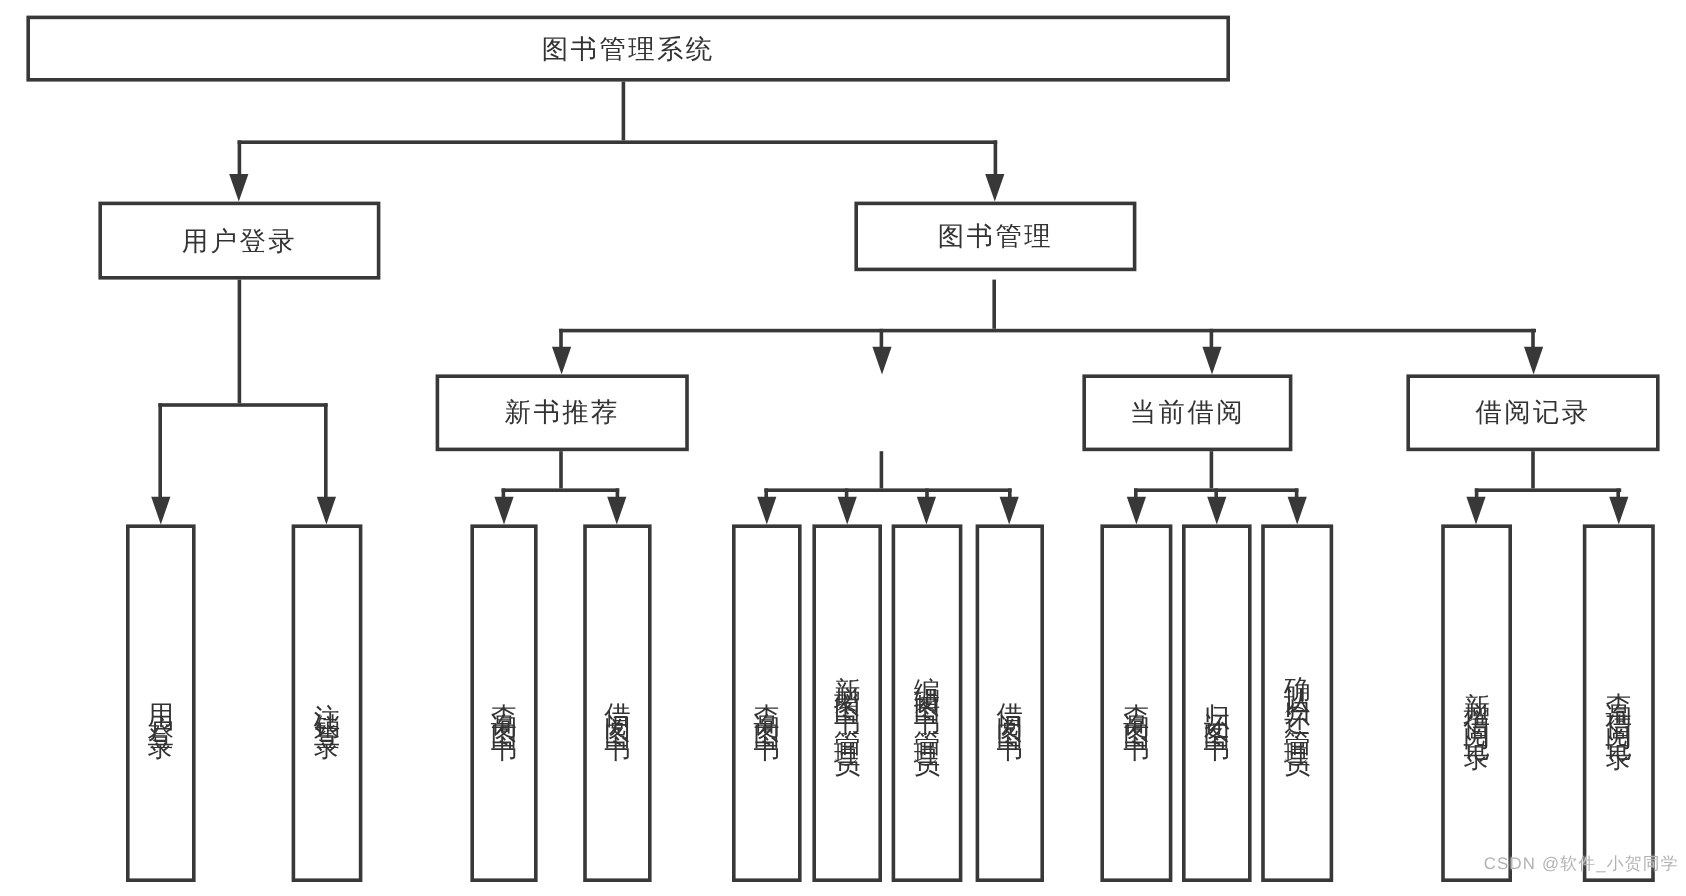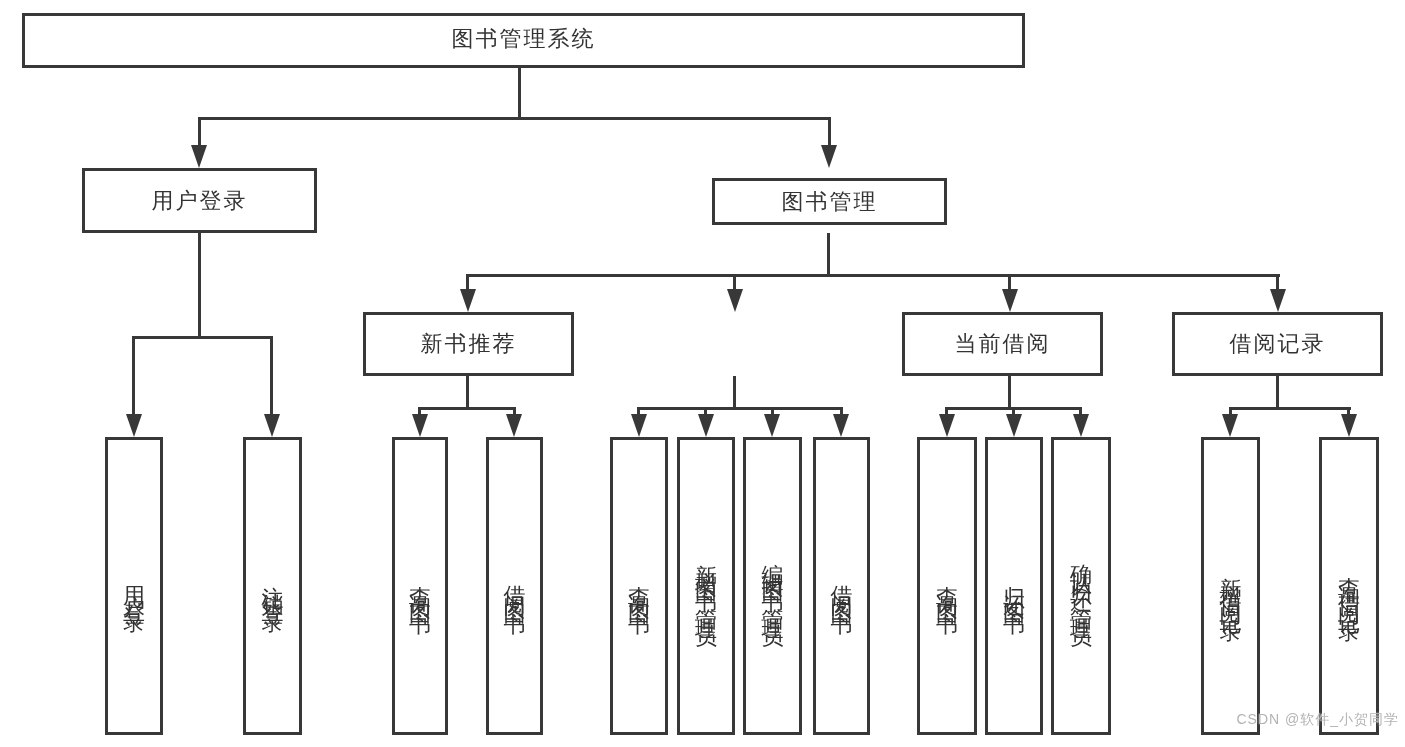--- a/index.html
+++ b/index.html
@@ -51,35 +51,35 @@
     z-index:10;
     text-shadow:0 0 2px #ffffff;
     white-space:nowrap;
   }
 </style>
 </head>
 <body>
 
 <div class="canvas">
 
-  <div class="node h" style="left:22px;top:13px;width:1003px;height:55px;font-family:Liberation Mono, monospace;">
+  <div class="node h" style="left:22px;top:13px;width:1003px;height:55px;">
     <span>图书管理系统</span>
   </div>
 
   <div class="node h" style="left:82px;top:168px;width:235px;height:65px;">
     <span>用户登录</span>
   </div>
-  <div class="node h" style="left:712px;top:168px;width:235px;height:47px;margin-top:10px;">
+  <div class="node h" style="left:712px;top:168px;width:235px;height:58px;">
     <span>图书管理</span>
   </div>
 
   <div class="node h" style="left:363px;top:312px;width:211px;height:64px;">
     <span>新书推荐</span>
   </div>
-  <div class="node h" style="left:902px;top:312px;width:201px;height:64px;">
+  <div class="node h" style="left:902px;top:312px;width:175px;height:64px;">
     <span>当前借阅</span>
   </div>
   <div class="node h" style="left:1172px;top:312px;width:211px;height:64px;">
     <span>借阅记录</span>
   </div>
 
   <div class="node v" style="left:105px;top:437px;width:58px;height:298px;">
     <span>用户登录</span>
   </div>
   <div class="node v" style="left:243px;top:437px;width:59px;height:298px;">

